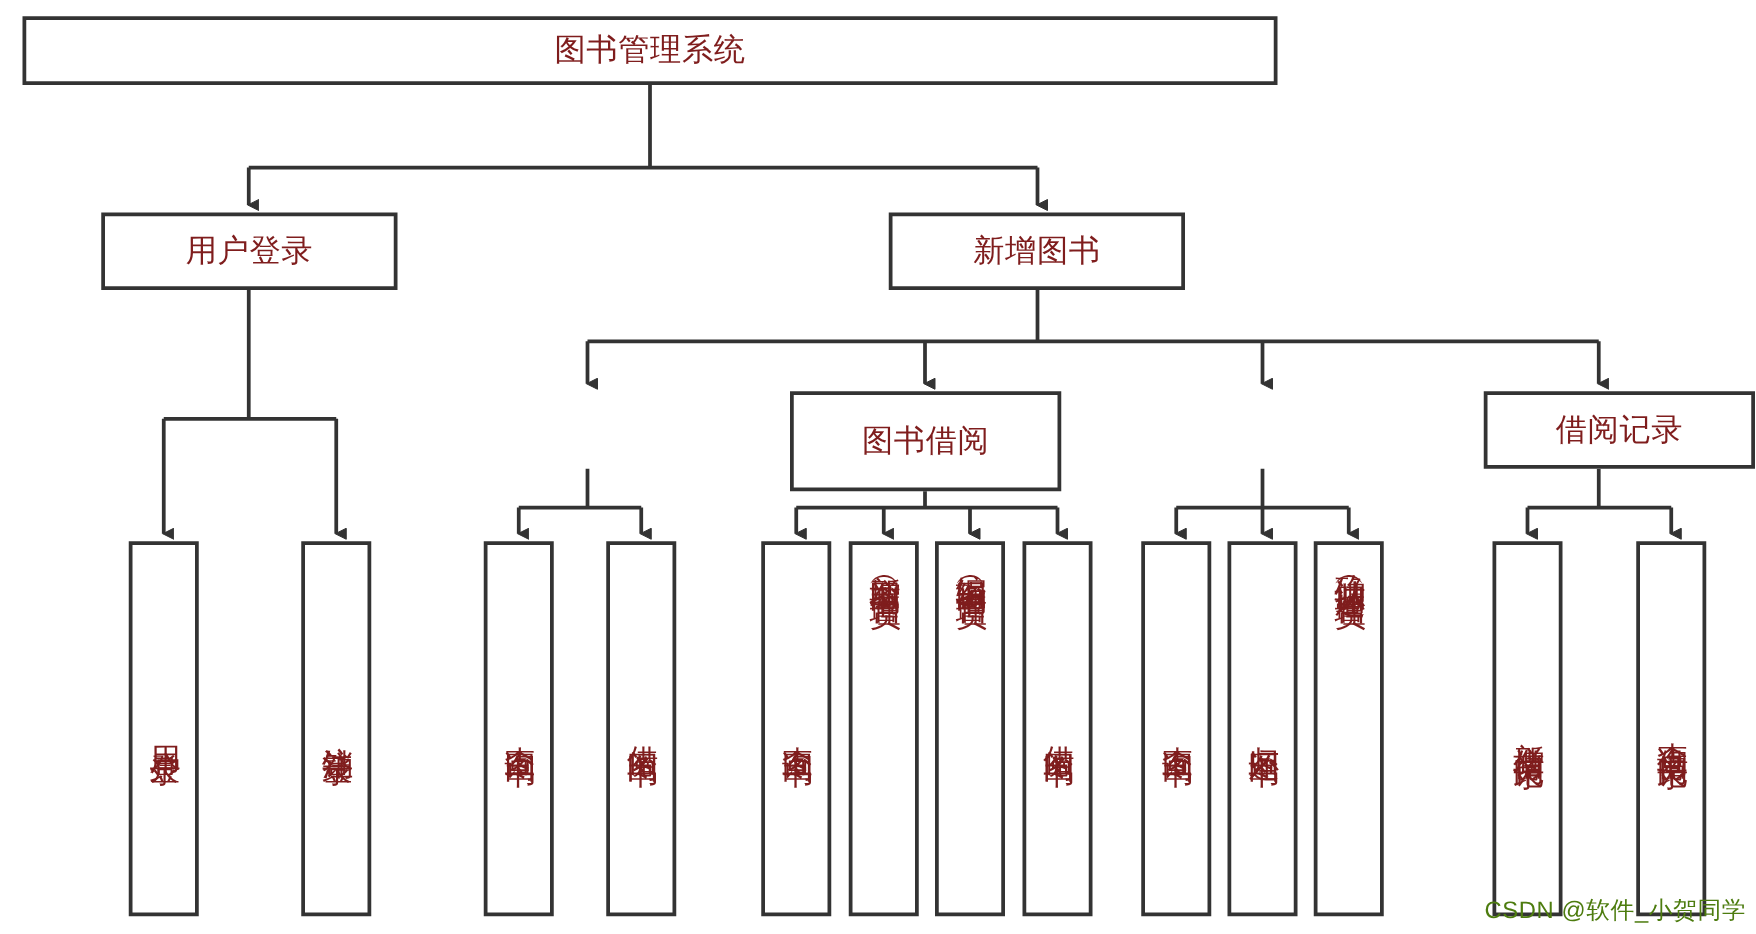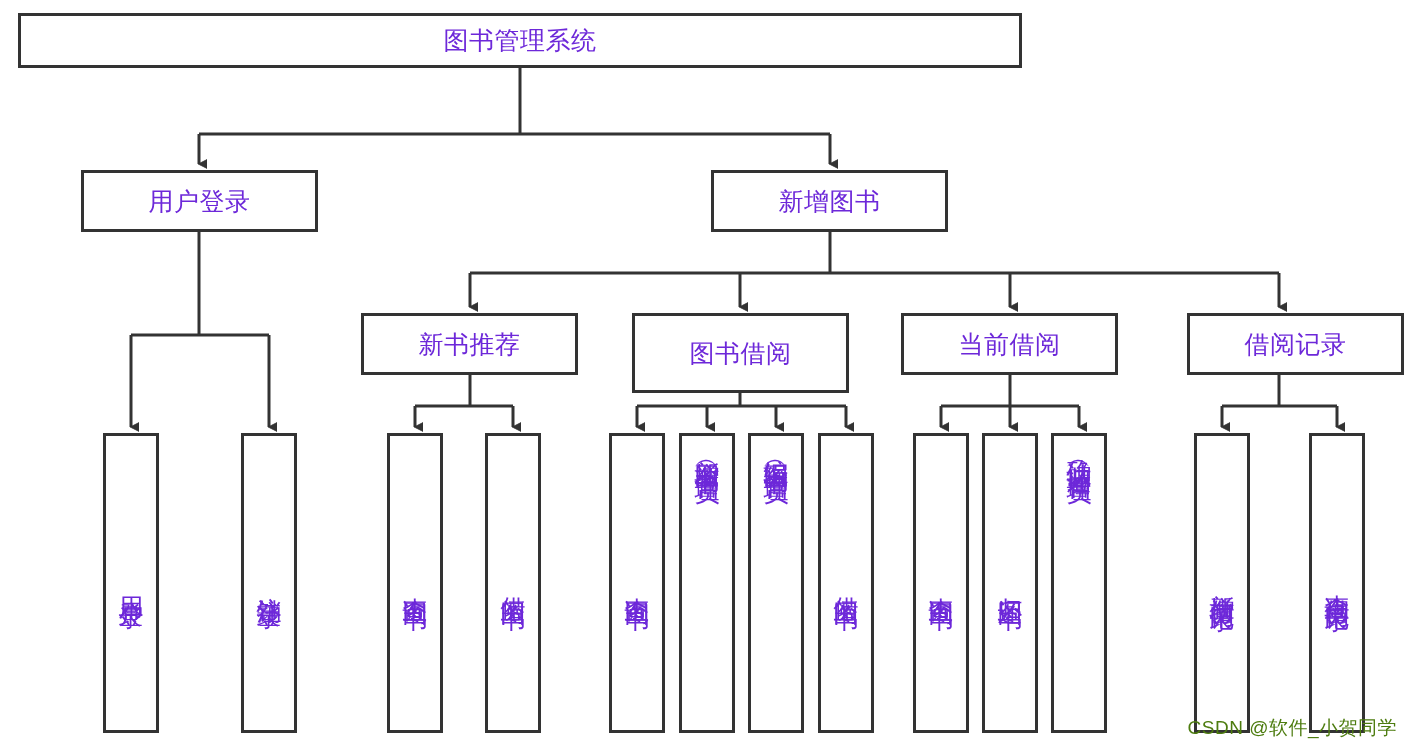--- a/index.html
+++ b/index.html
@@ -25,21 +25,21 @@
     height: 747px;
   }
   .node {
     position: absolute;
     box-sizing: border-box;
     border: 3px solid #333333;
     background: #ffffff;
     display: flex;
     align-items: center;
     justify-content: center;
-    color: #6d28d9;
+    color: #7f1d1d;
   }
   .node-label {
     display: block;
     text-align: center;
     line-height: 1.0;
     letter-spacing: 0.5px;
   }
   
   .node.h {
     border-width: 3px;
@@ -142,31 +142,25 @@
   </div>
 
   <div class="node h" style="left:81px; top:170px; width:237px; height:62px;">
     <span class="node-label">用户登录</span>
   </div>
 
   <div class="node h" style="left:711px; top:170px; width:237px; height:62px;">
     <span class="node-label">新增图书</span>
   </div>
 
-  <div class="node h" style="left:361px; top:313px; width:217px; height:62px;">
-    <span class="node-label">新书推荐</span>
-  </div>
 
   <div class="node h" style="left:632px; top:313px; width:217px; height:80px;">
     <span class="node-label">图书借阅</span>
   </div>
 
-  <div class="node h" style="left:901px; top:313px; width:217px; height:62px;">
-    <span class="node-label">当前借阅</span>
-  </div>
 
   <div class="node h" style="left:1187px; top:313px; width:217px; height:62px;">
     <span class="node-label">借阅记录</span>
   </div>
 
   <div class="node v centered" style="left:103px; top:433px; width:56px; height:300px;">
     <span class="node-label">用户登录</span>
   </div>
 
   <div class="node v centered" style="left:241px; top:433px; width:56px; height:300px;">

